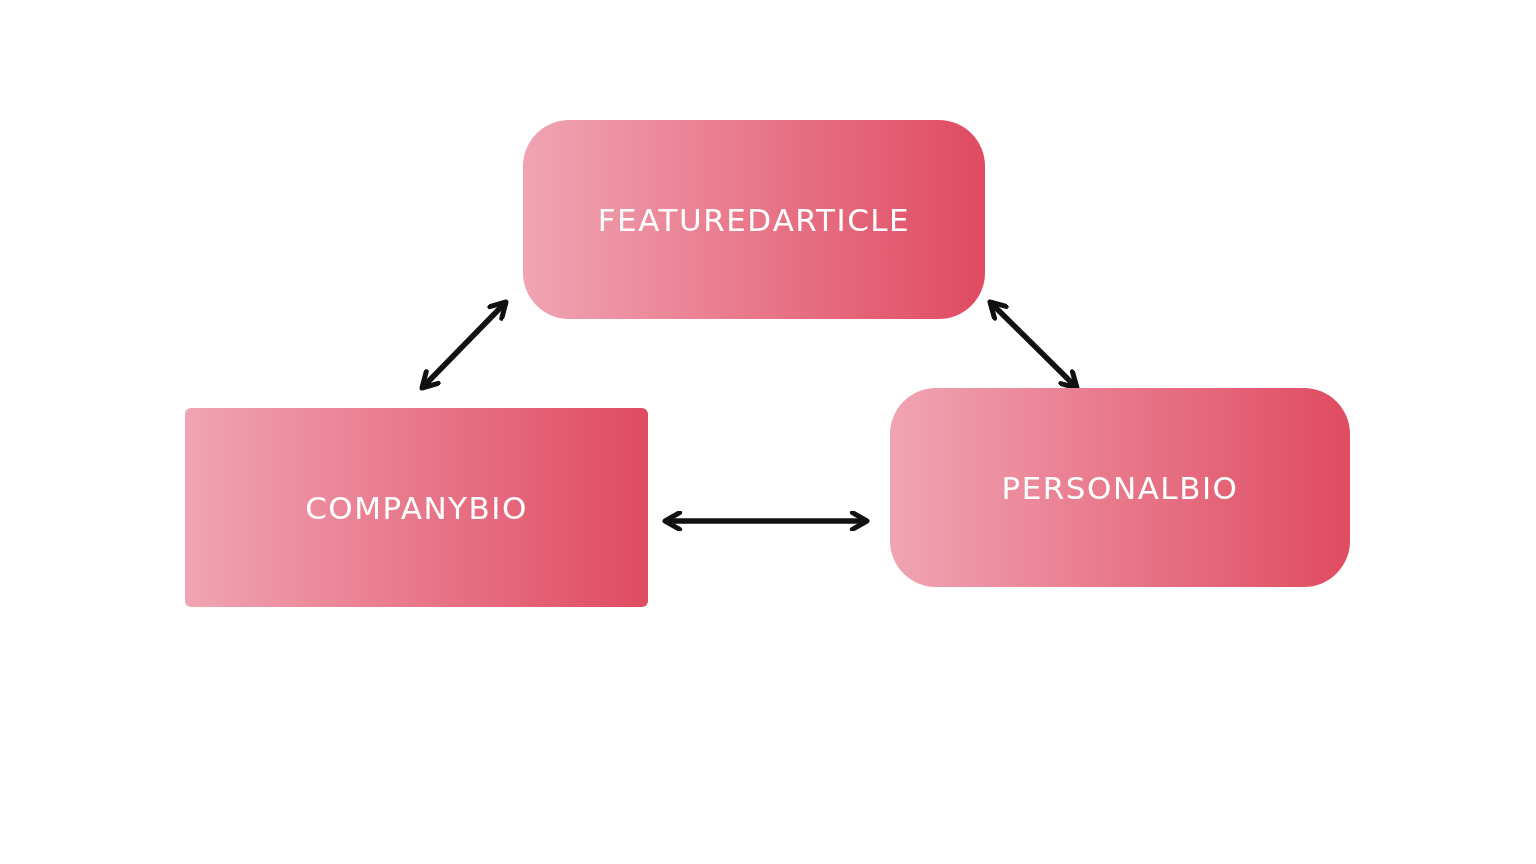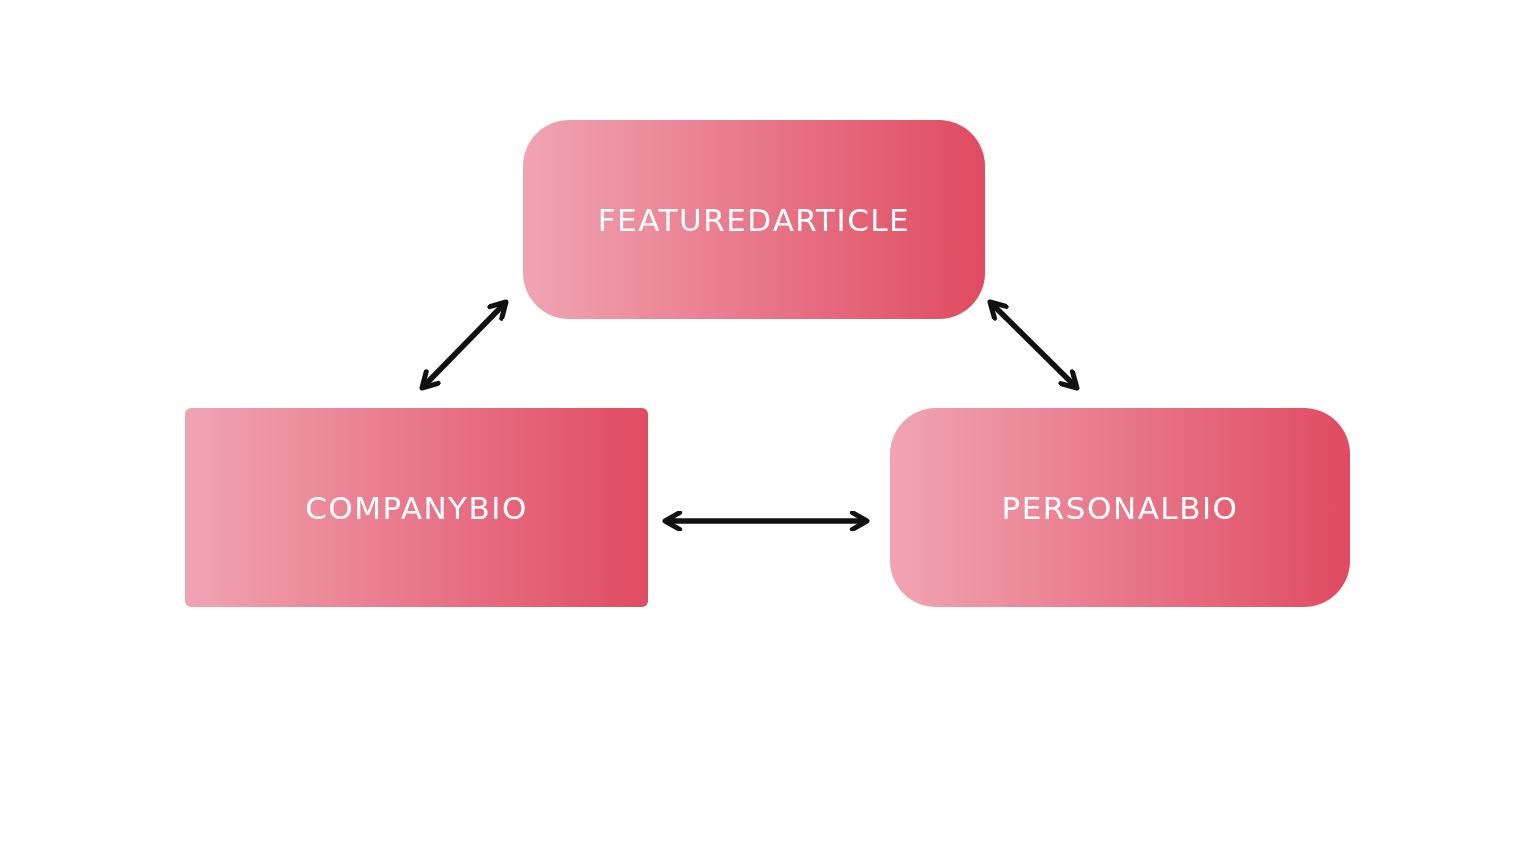--- a/index.html
+++ b/index.html
@@ -47,21 +47,21 @@
   }
   .node-left {
     left: 185px;
     top: 408px;
     width: 463px;
     height: 199px;
     border-radius: 6px;
   }
   .node-right {
     left: 890px;
-    top: 408px;
+    top: 388px;
     width: 460px;
     height: 199px;
   }
 </style>
 </head>
 <body>
 
 <div class="canvas">
 
   <svg class="arrows" viewBox="0 0 1536 864" xmlns="http://www.w3.org/2000/svg">

